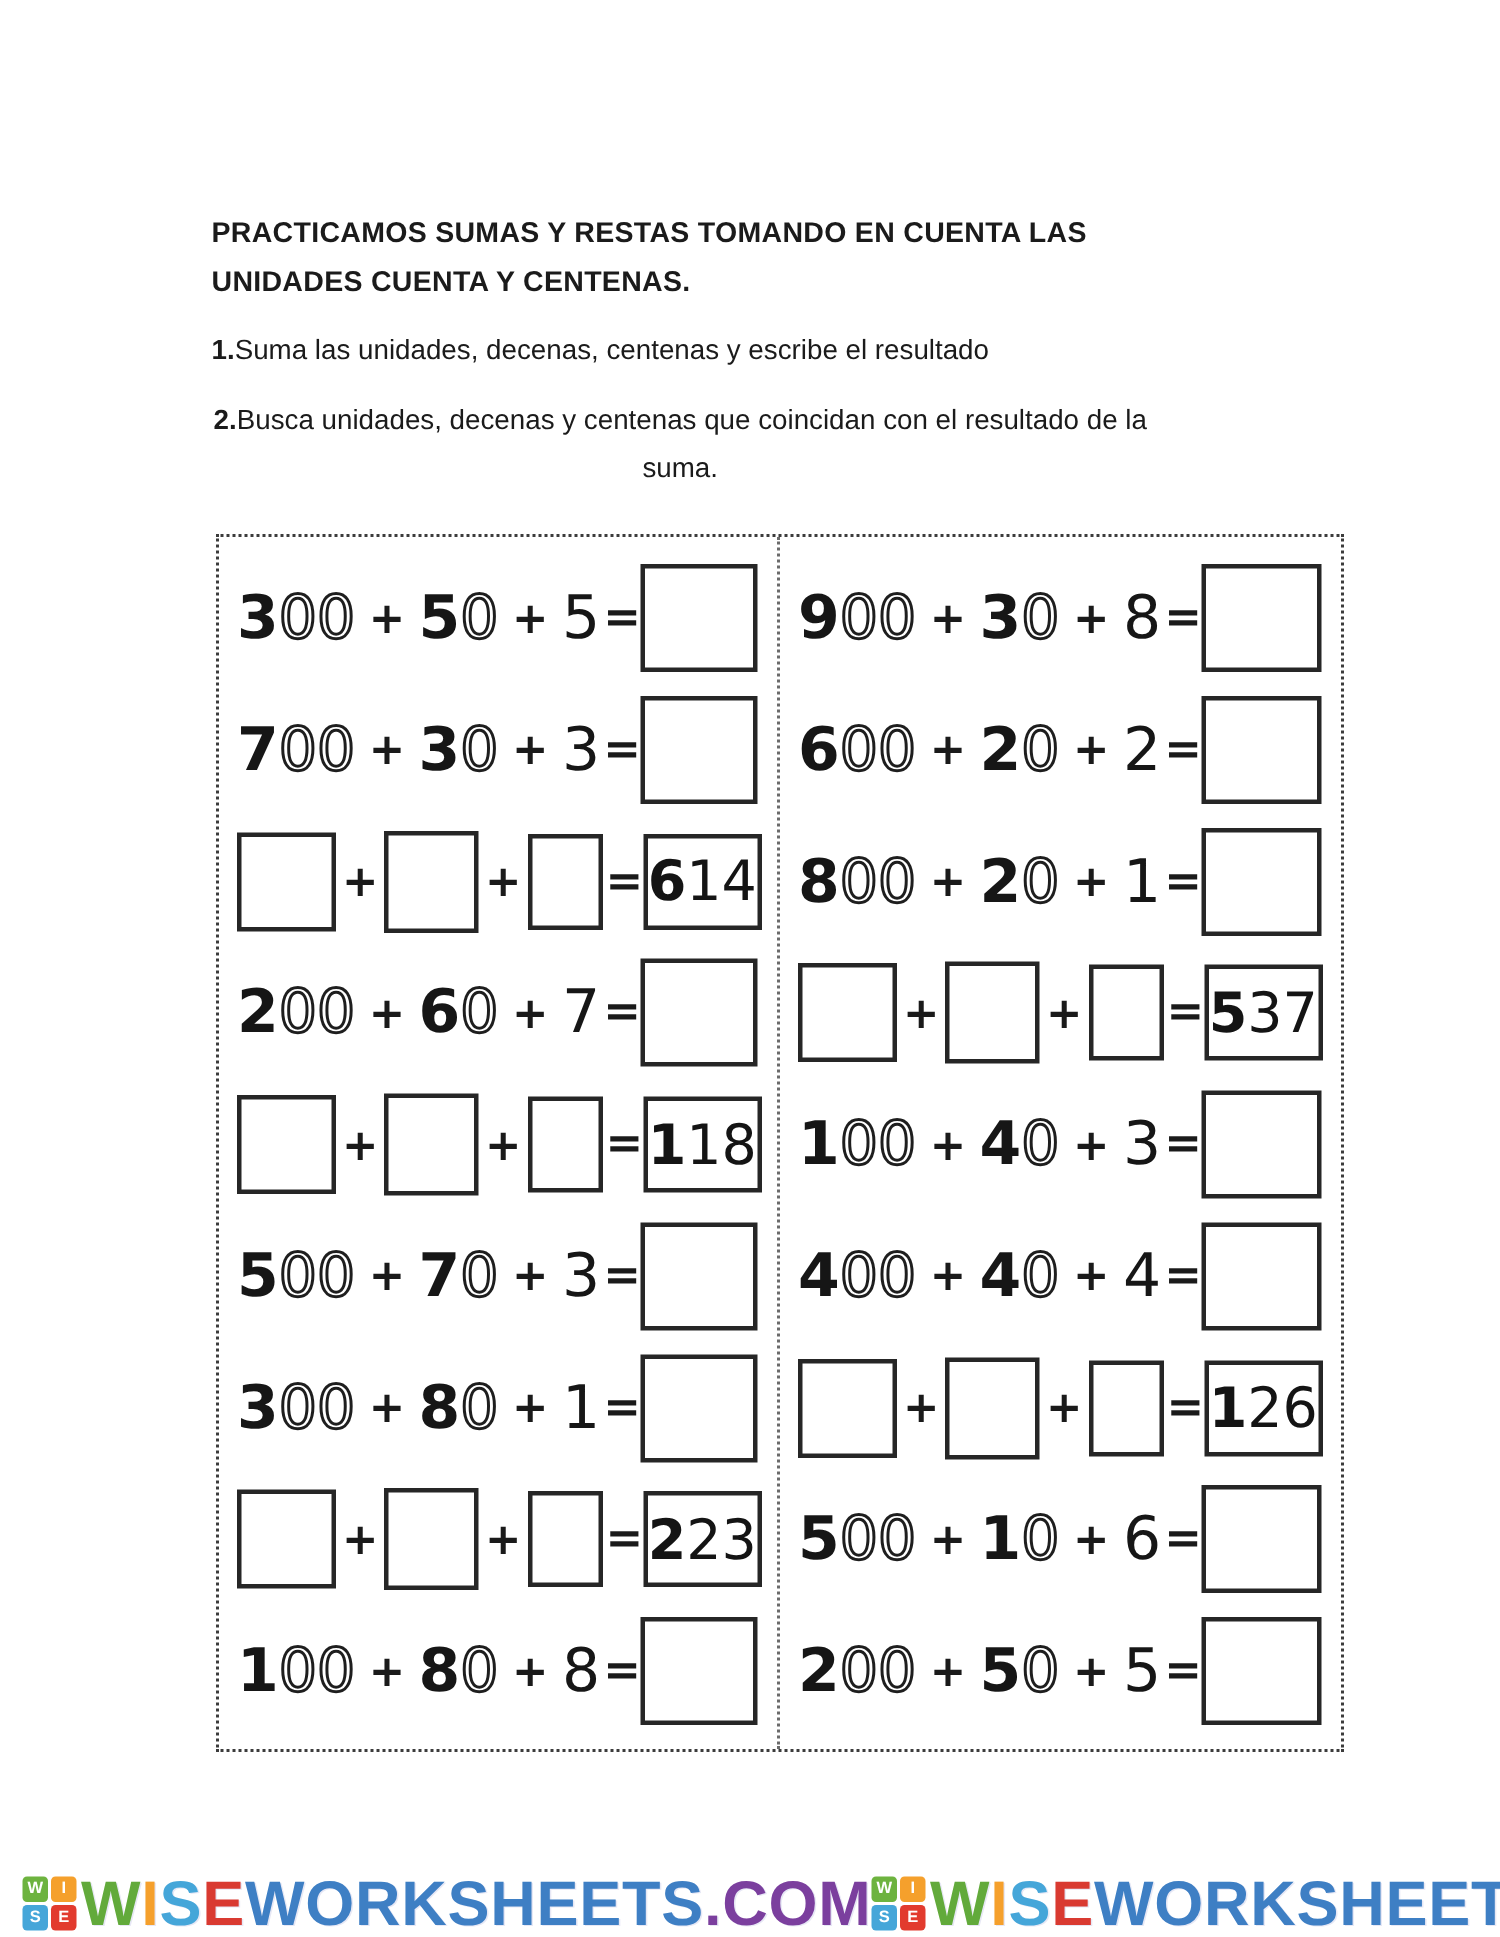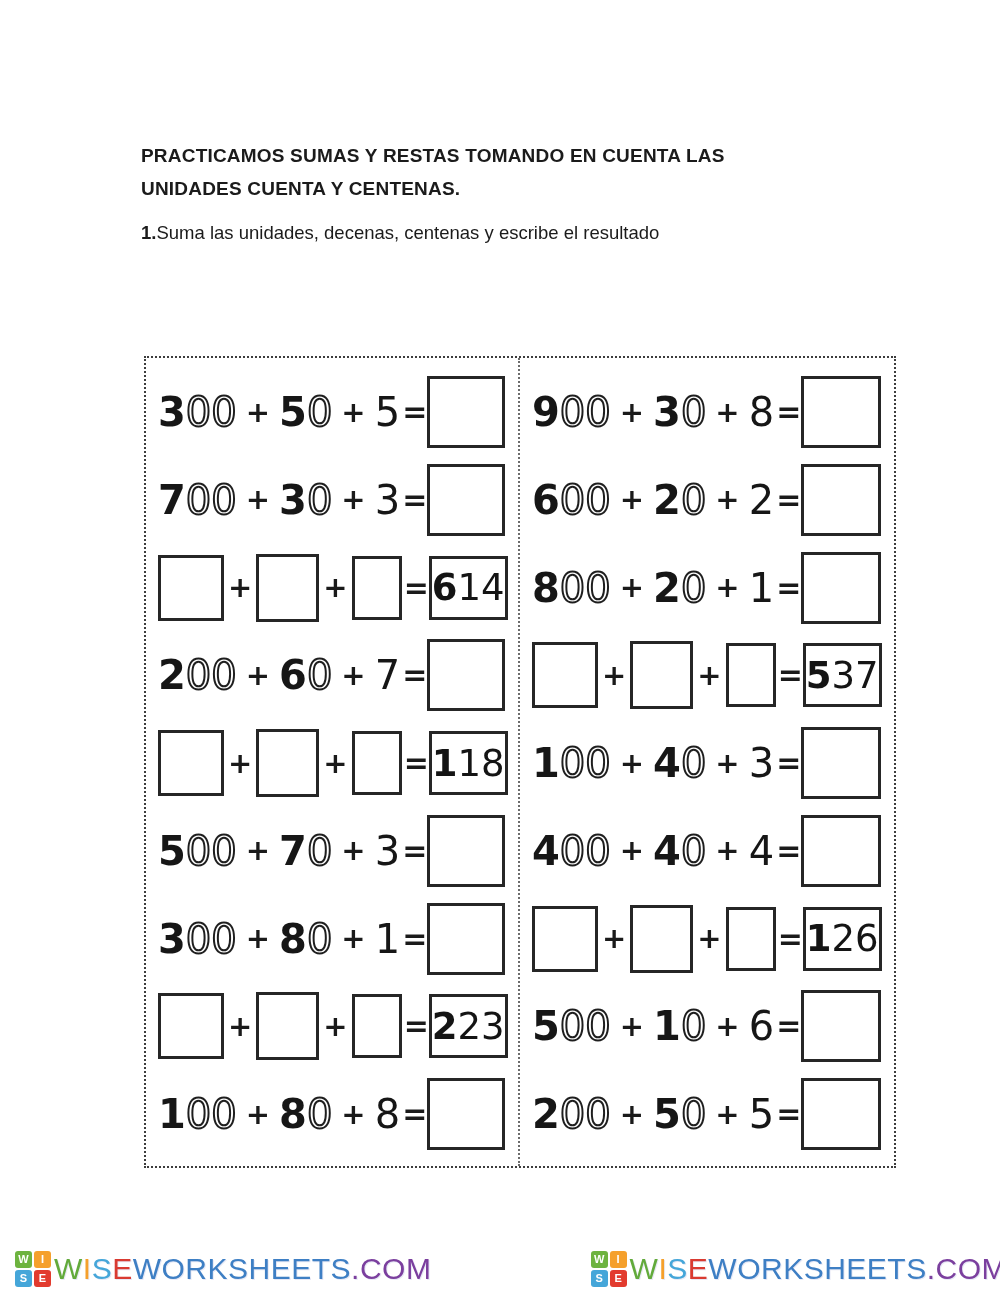--- a/index.html
+++ b/index.html
@@ -56,36 +56,37 @@
   .footer {
     position:absolute; left:0; top:1246px; width:1000px; height:45px;
     display:flex; align-items:center; justify-content:space-between;
     padding:0 4px; box-sizing:border-box;
   }
   .brand { display:flex; align-items:center; gap:3px; }
   .logo { display:grid; grid-template-columns:17px 17px; grid-template-rows:17px 17px; gap:2px; }
   .tile { display:flex; align-items:center; justify-content:center; color:#fff;
           font-size:11px; font-weight:bold; border-radius:3px;
           font-family:"Liberation Sans", sans-serif; }
-  .brandtext { font-size:30px; font-weight:400; letter-spacing:0.5px; line-height:1;
+  .brandtext { font-size:42px; font-weight:700; letter-spacing:0.5px; line-height:1;
                font-family:"Liberation Sans", sans-serif; white-space:nowrap;
                text-shadow:1px 1px 0 rgba(120,130,200,0.18); }
 </style>
 </head>
 <body>
 
 <div class="page">
 
   <div class="title">
     <span style="display:block">PRACTICAMOS SUMAS Y RESTAS TOMANDO EN CUENTA LAS</span>
     <span style="display:block">UNIDADES CUENTA Y CENTENAS.</span>
   </div>
 
   <div class="inst inst1"><b>1.</b><span>Suma las unidades, decenas, centenas y escribe el resultado</span></div>
 
+  <div class="inst inst2"><b>2.</b><span>Busca unidades, decenas y centenas que coincidan con el resultado de la suma.</span></div>
 
   <div class="sheet">
     <div class="col col-left">
         <div class="prow">
           <span class="expr">
             <span class="num">
               <span class="d-solid">3</span>
               <span class="d-hollow">0</span>
               <span class="d-hollow">0</span>
             </span>

